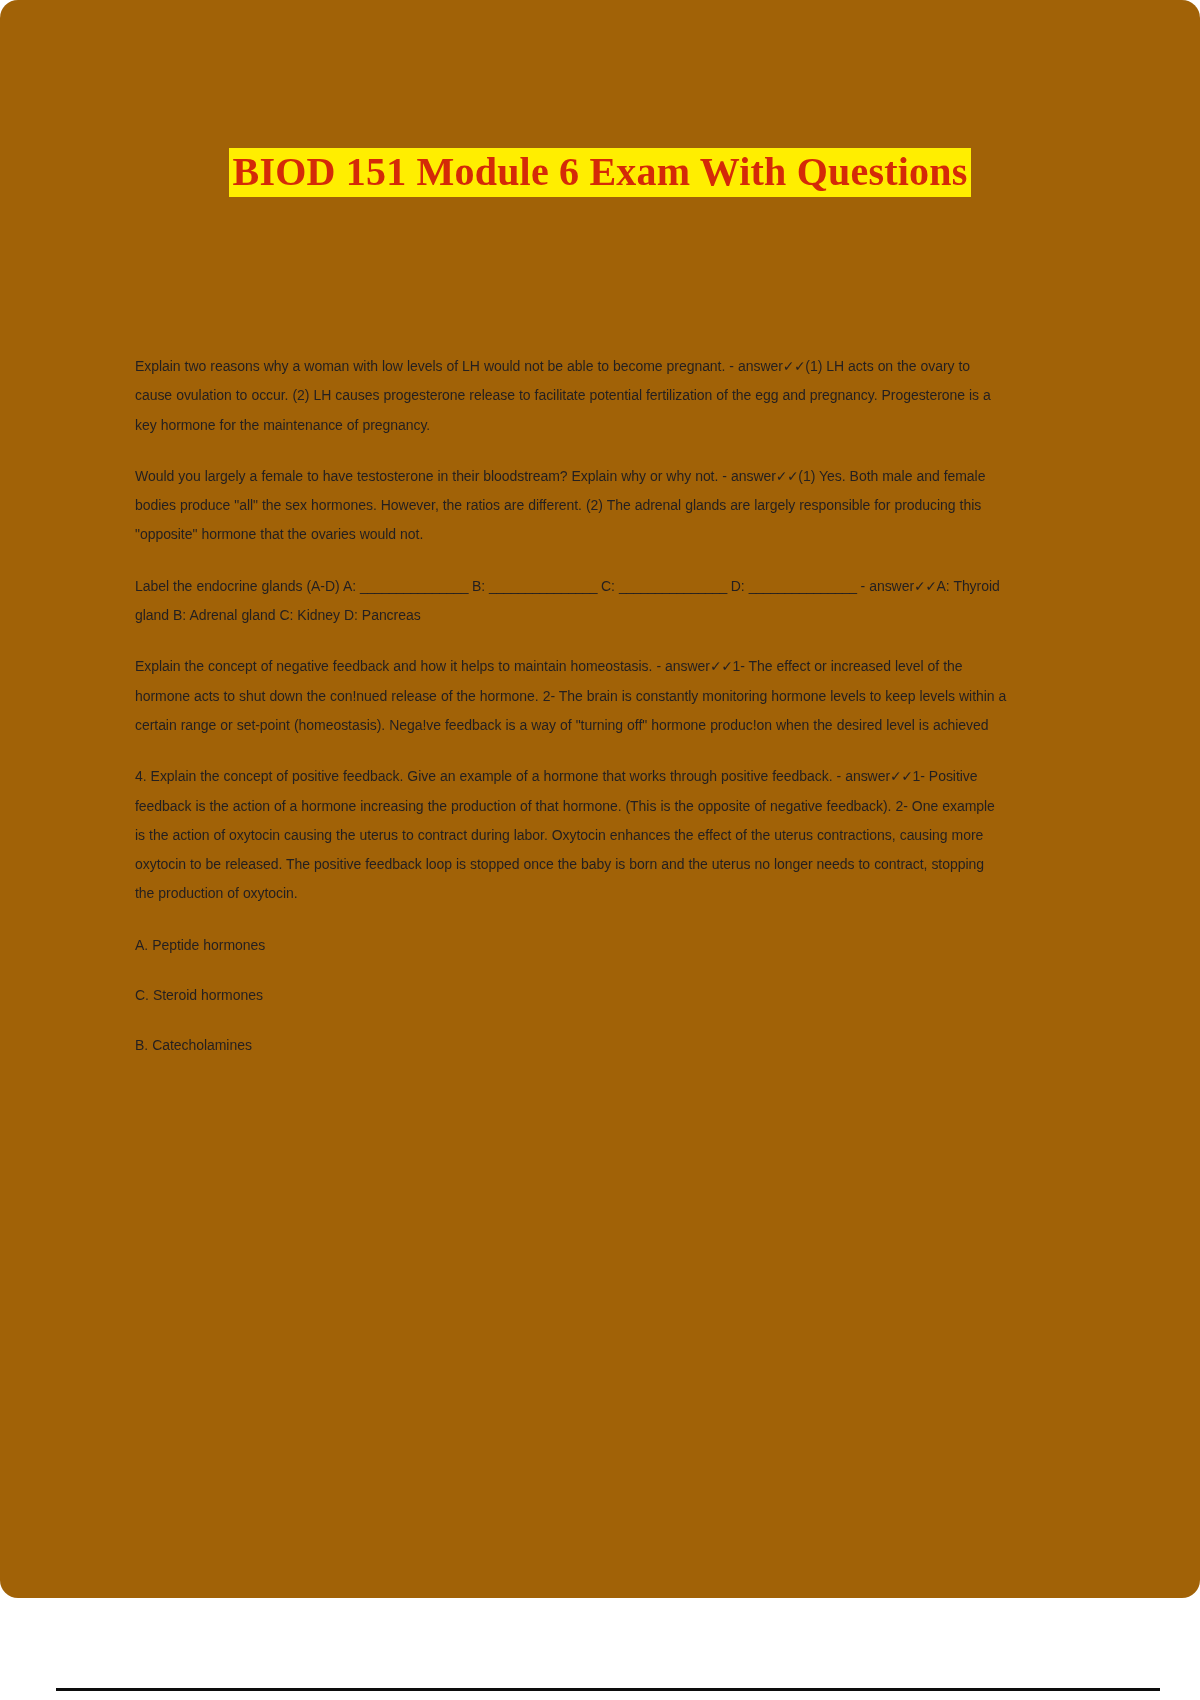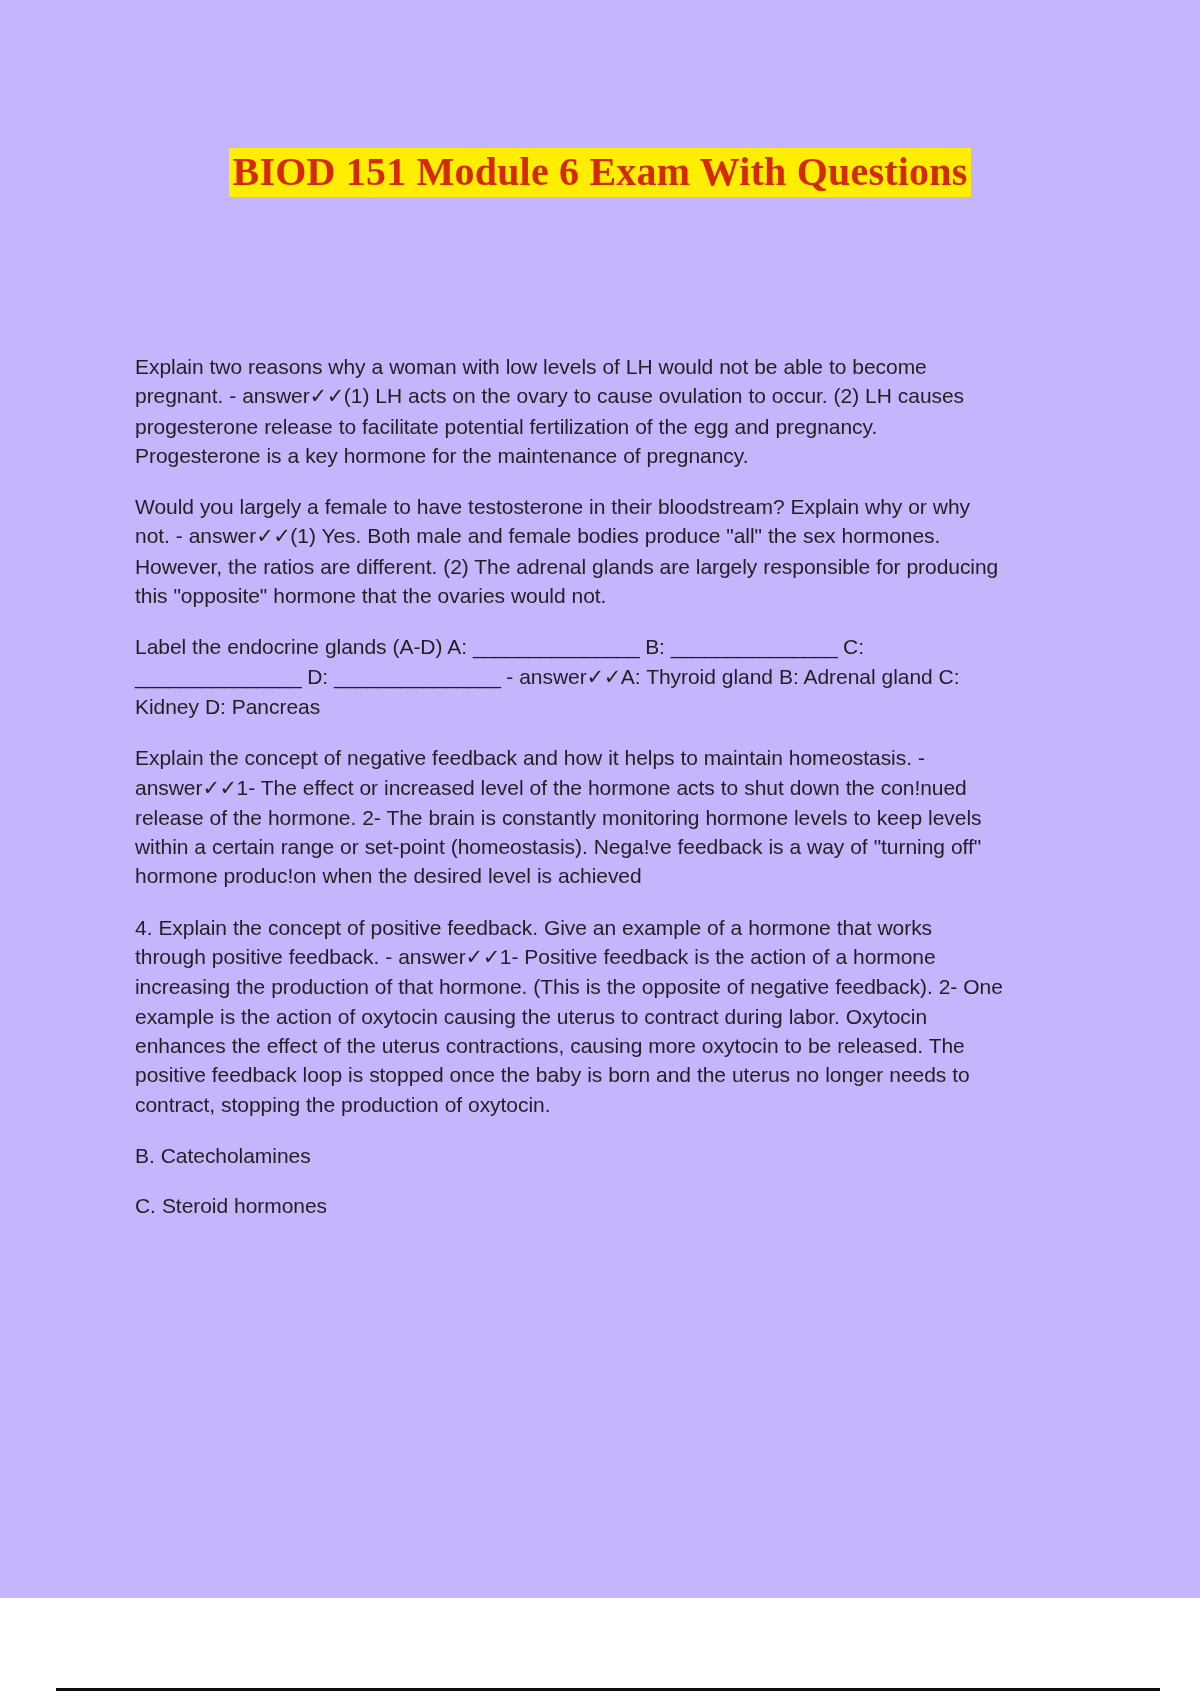--- a/index.html
+++ b/index.html
@@ -16,22 +16,23 @@
     overflow: hidden;
   }
 
   
   #page-sheet {
     position: absolute;
     left: 0;
     top: 0;
     width: 1200px;
     height: 1598px;
-    background: #c4b5fd;
+    background: #a16207;
     box-sizing: border-box;
+    border-radius: 18px;
   }
 
   
   #doc-title {
     position: absolute;
     left: 135px;
     top: 142px;
     width: 930px;
     text-align: center;
     font-family: "Liberation Serif", "DejaVu Serif", serif;
@@ -52,21 +53,21 @@
   
   #doc-body {
     position: absolute;
     left: 135px;
     top: 352px;
     width: 872px;
   }
   .para {
     margin: 0 0 22px 0;
     font-family: "Liberation Sans", "DejaVu Sans", sans-serif;
-    font-size: 21px;
+    font-size: 14px;
     line-height: 29.3px;
     color: #231f20;
     text-align: left;
     letter-spacing: -0.05px;
     word-spacing: 0.2px;
   }
   .para:last-child { margin-bottom: 0; }
   .para.tight { margin-bottom: 21px; }
   .check {
     font-family: "DejaVu Sans", sans-serif;
@@ -104,19 +105,20 @@
     <p class="para"><span>Would you largely a female to have testosterone in their bloodstream? Explain why or why not. - answer</span><span class="check">✓✓</span><span>(1) Yes. Both male and female bodies produce "all" the sex hormones. However, the ratios are different. (2) The adrenal glands are largely responsible for producing this "opposite" hormone that the ovaries would not.</span></p>
 
     <p class="para"><span>Label the endocrine glands (A-D) A: </span><span class="blank">_______________</span><span> B: </span><span class="blank">_______________</span><span> C: </span><span class="blank">_______________</span><span> D: </span><span class="blank">_______________</span><span> - answer</span><span class="check">✓✓</span><span>A: Thyroid gland B: Adrenal gland C: Kidney D: Pancreas</span></p>
 
 
     <p class="para"><span>Explain the concept of negative feedback and how it helps to maintain homeostasis. - answer</span><span class="check">✓✓</span><span>1- The effect or increased level of the hormone acts to shut down the con!nued release of the hormone. 2- The brain is constantly monitoring hormone levels to keep levels within a certain range or set-point (homeostasis). Nega!ve feedback is a way of "turning off" hormone produc!on when the desired level is achieved</span></p>
 
     <p class="para"><span>4. Explain the concept of positive feedback. Give an example of a hormone that works through positive feedback. - answer</span><span class="check">✓✓</span><span>1- Positive feedback is the action of a hormone increasing the production of that hormone. (This is the opposite of negative feedback). 2- One example is the action of oxytocin causing the uterus to contract during labor. Oxytocin enhances the effect of the uterus contractions, causing more oxytocin to be released. The positive feedback loop is stopped once the baby is born and the uterus no longer needs to contract, stopping the production of oxytocin.</span></p>
 
 
+    <p class="para choice">A. Peptide hormones</p>
+    <p class="para choice">C. Steroid hormones</p>
     <p class="para choice">B. Catecholamines</p>
-    <p class="para choice">C. Steroid hormones</p>
 
   </div>
 </div>
 
 <div id="bottom-rule"></div>
 
 </body></html>

